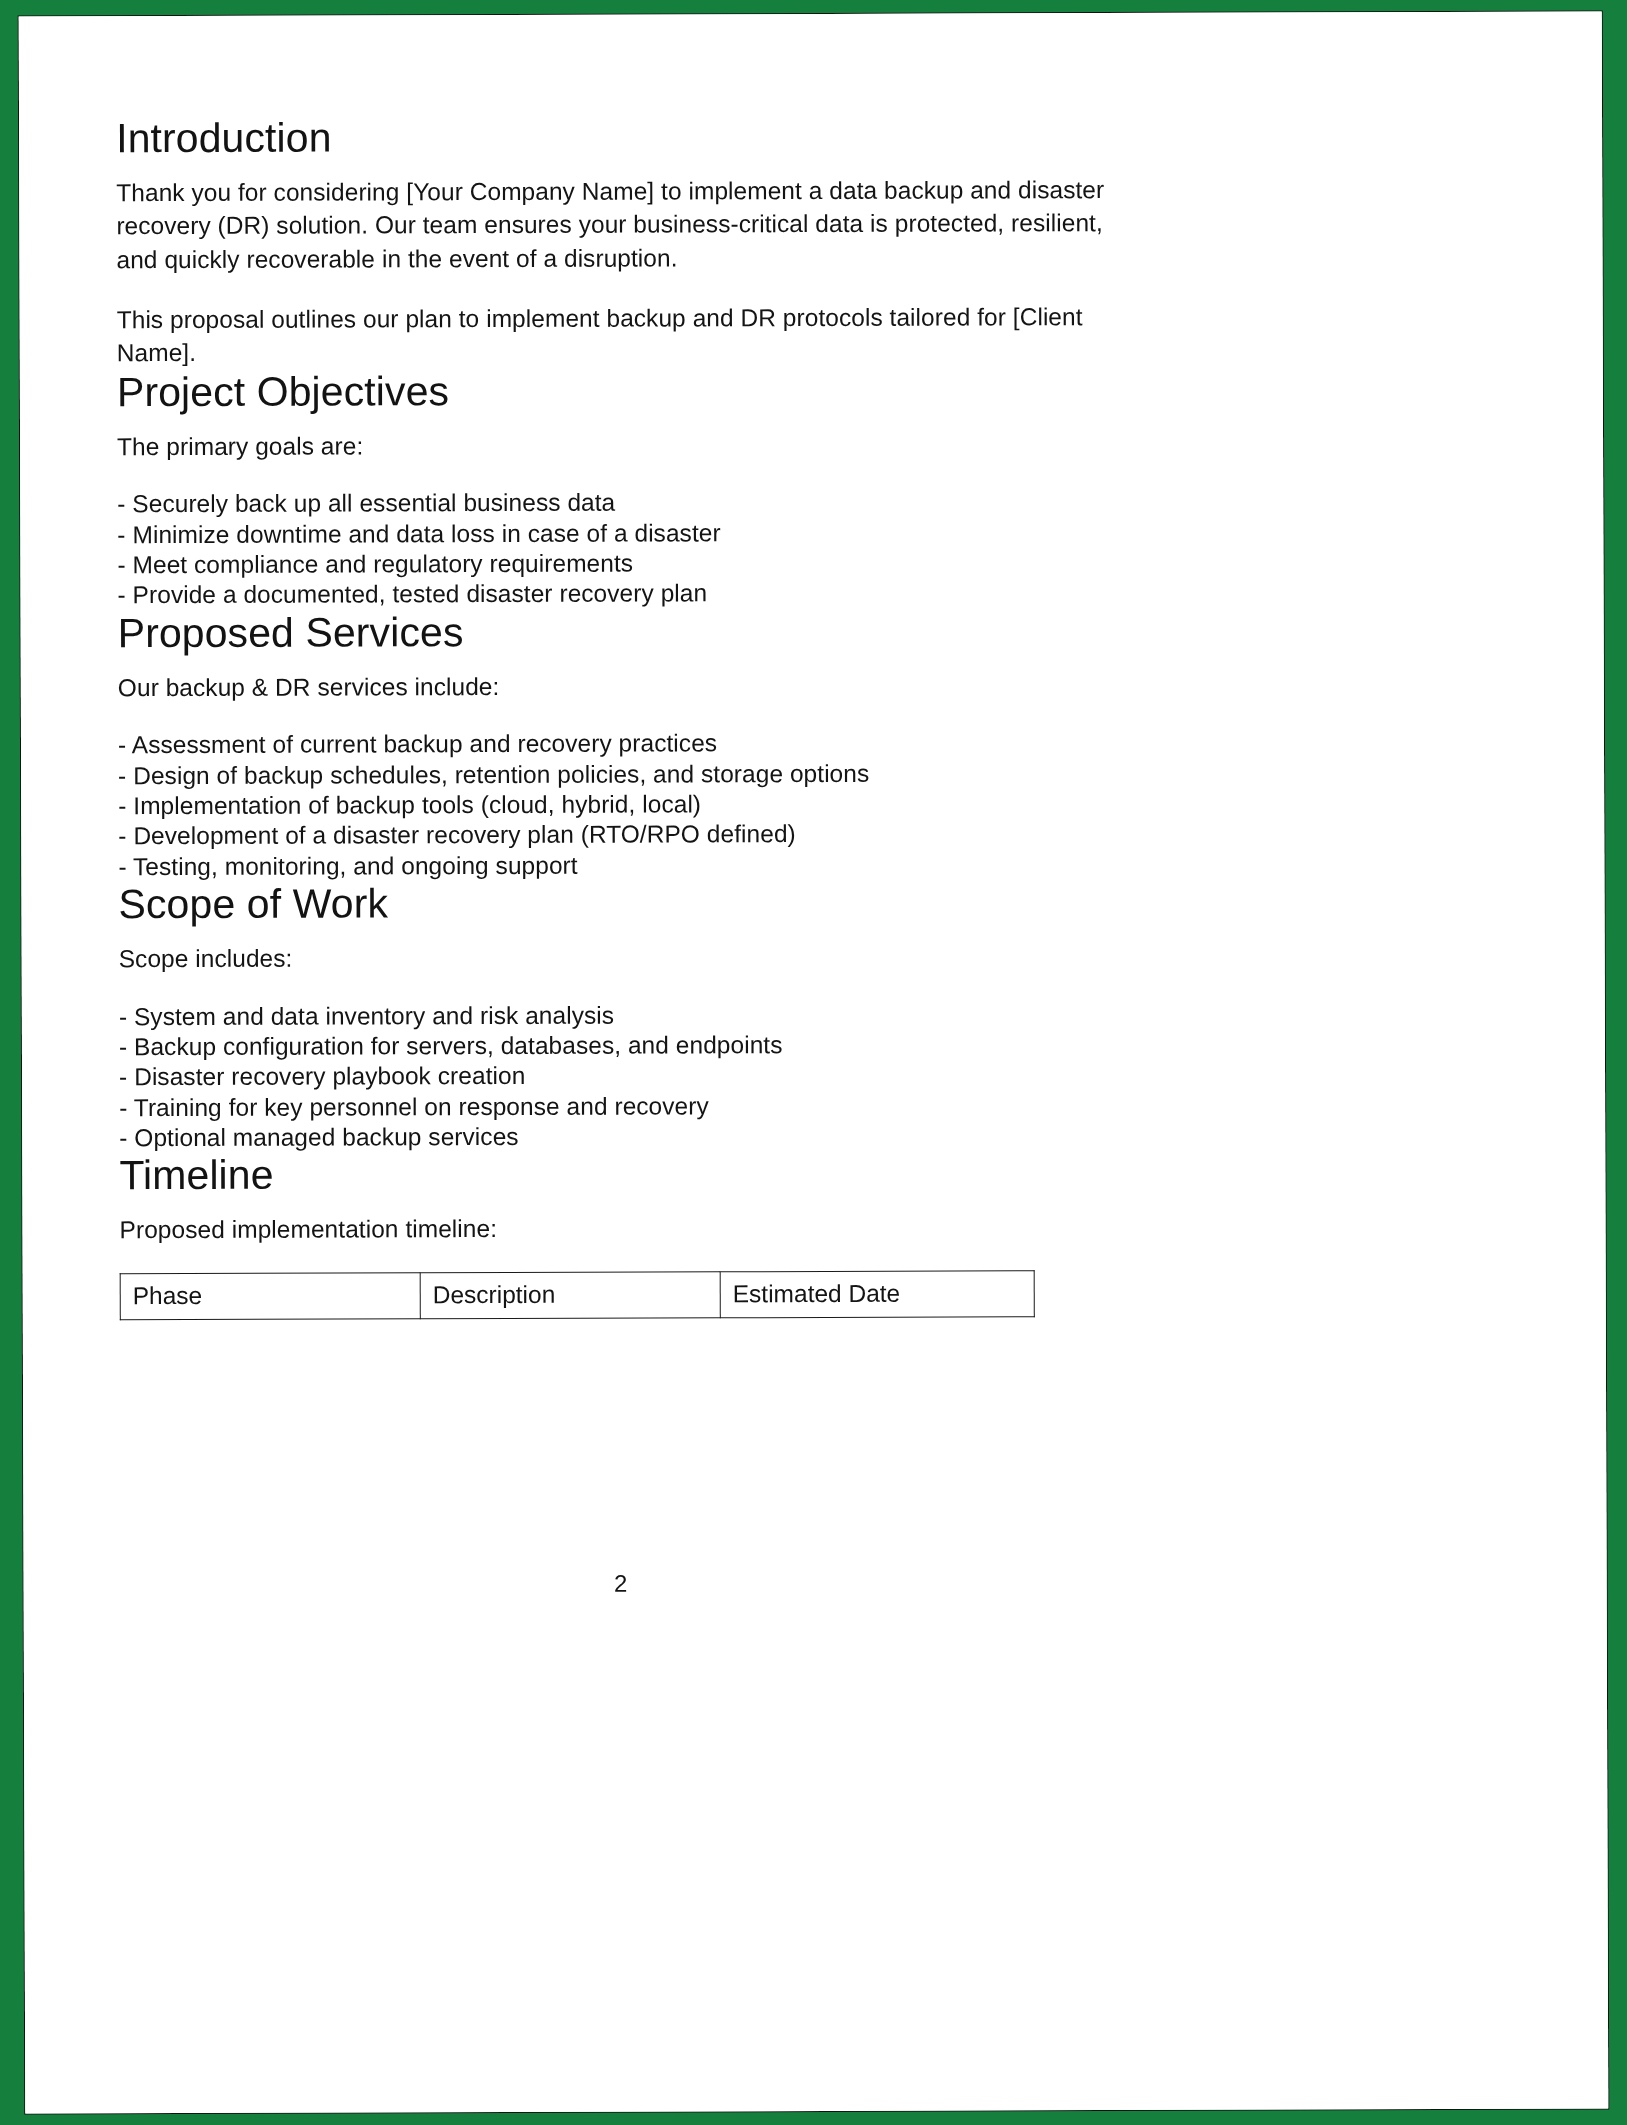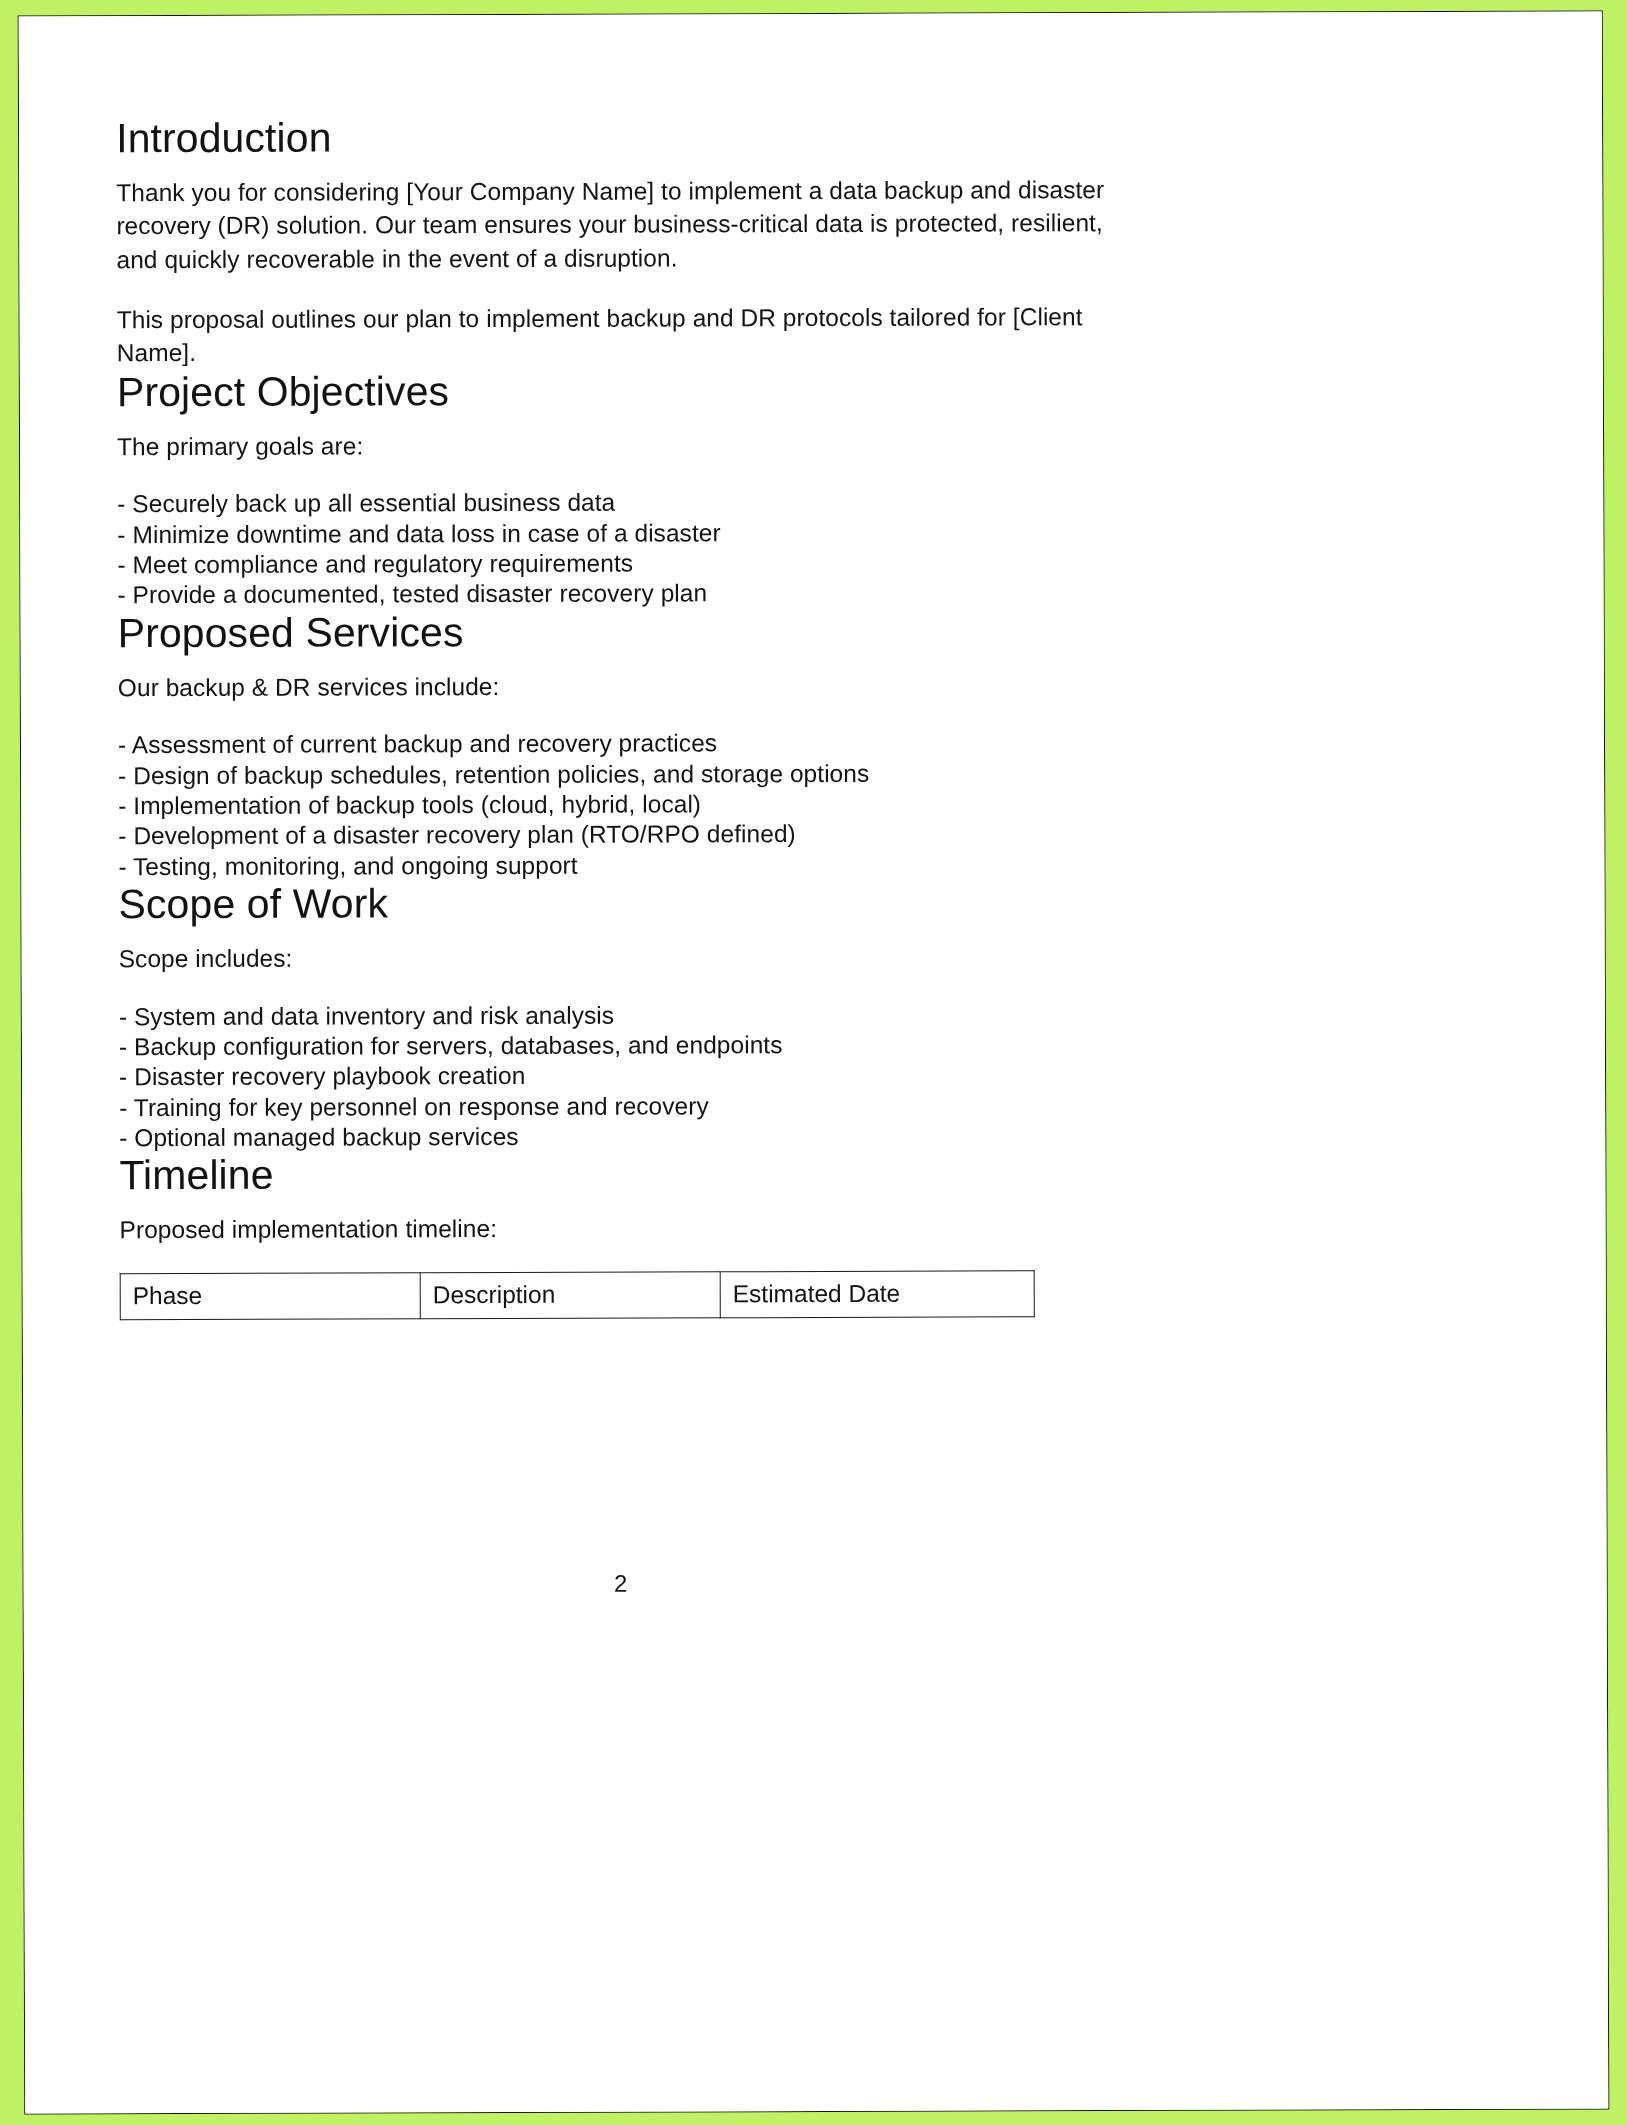--- a/index.html
+++ b/index.html
@@ -14,21 +14,21 @@
     font-family: "Liberation Sans", sans-serif;
     overflow: hidden;
   }
 
   
   #scan-frame {
     position: absolute;
     left: 0; top: 0;
     width: 1627px;
     height: 2125px;
-    background: #bef264;
+    background: #15803d;
   }
 
   
   #page-sheet {
     position: absolute;
     left: 22px;
     top: 14px;
     width: 1583px;
     height: 2097px;
     background: #ffffff;

